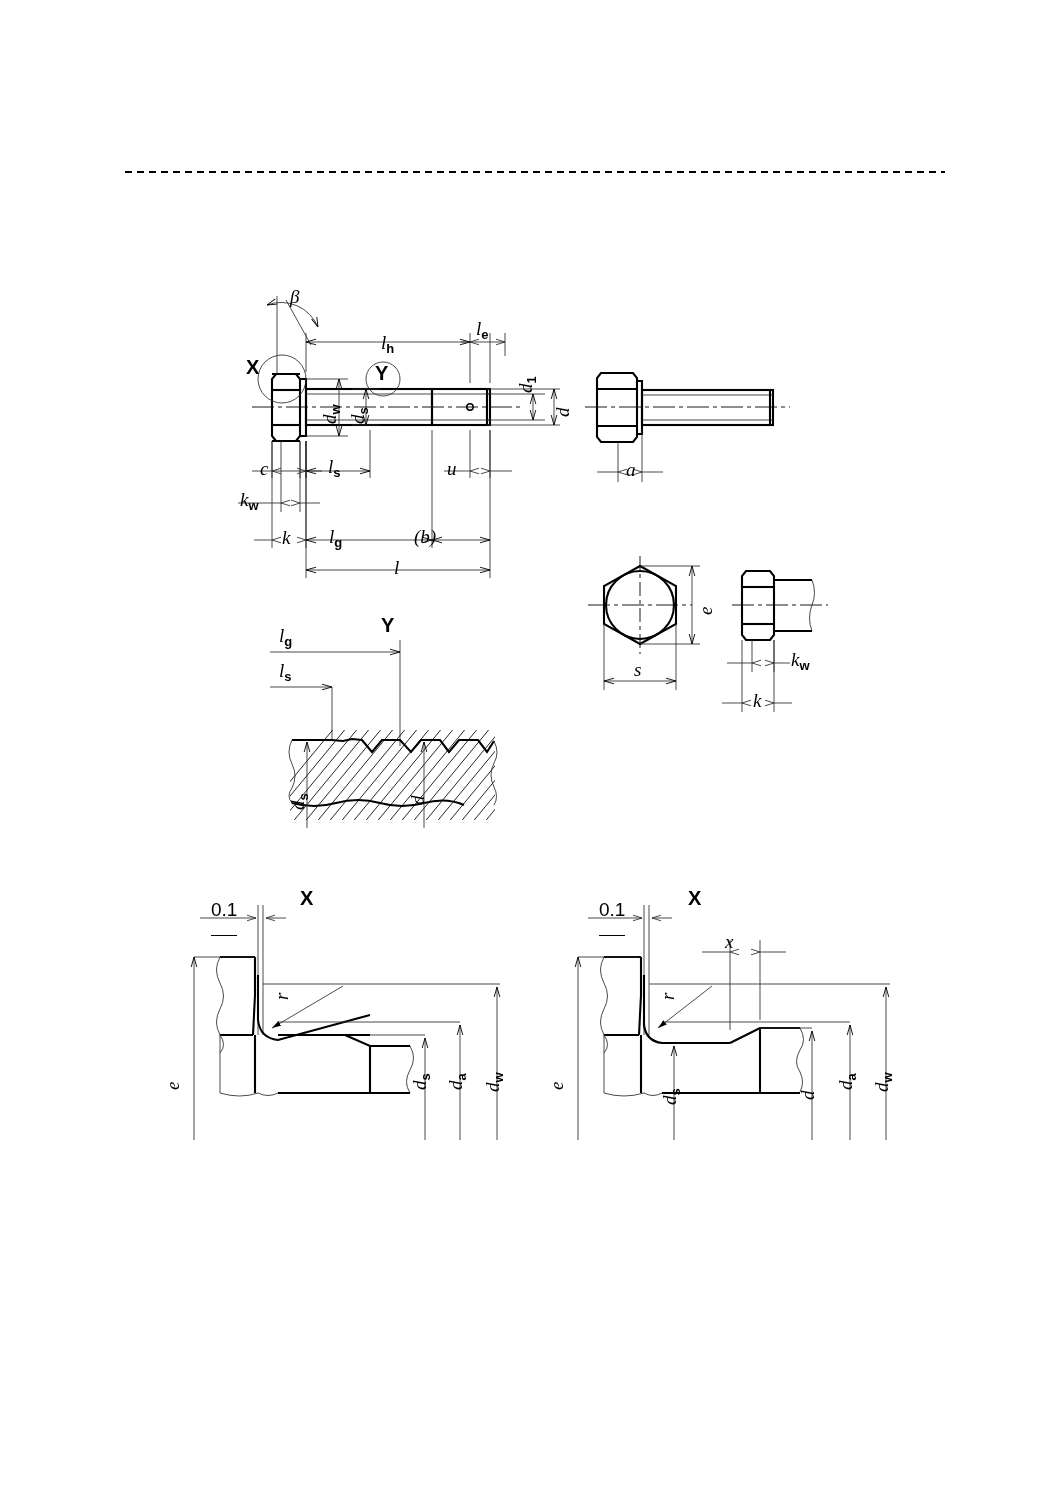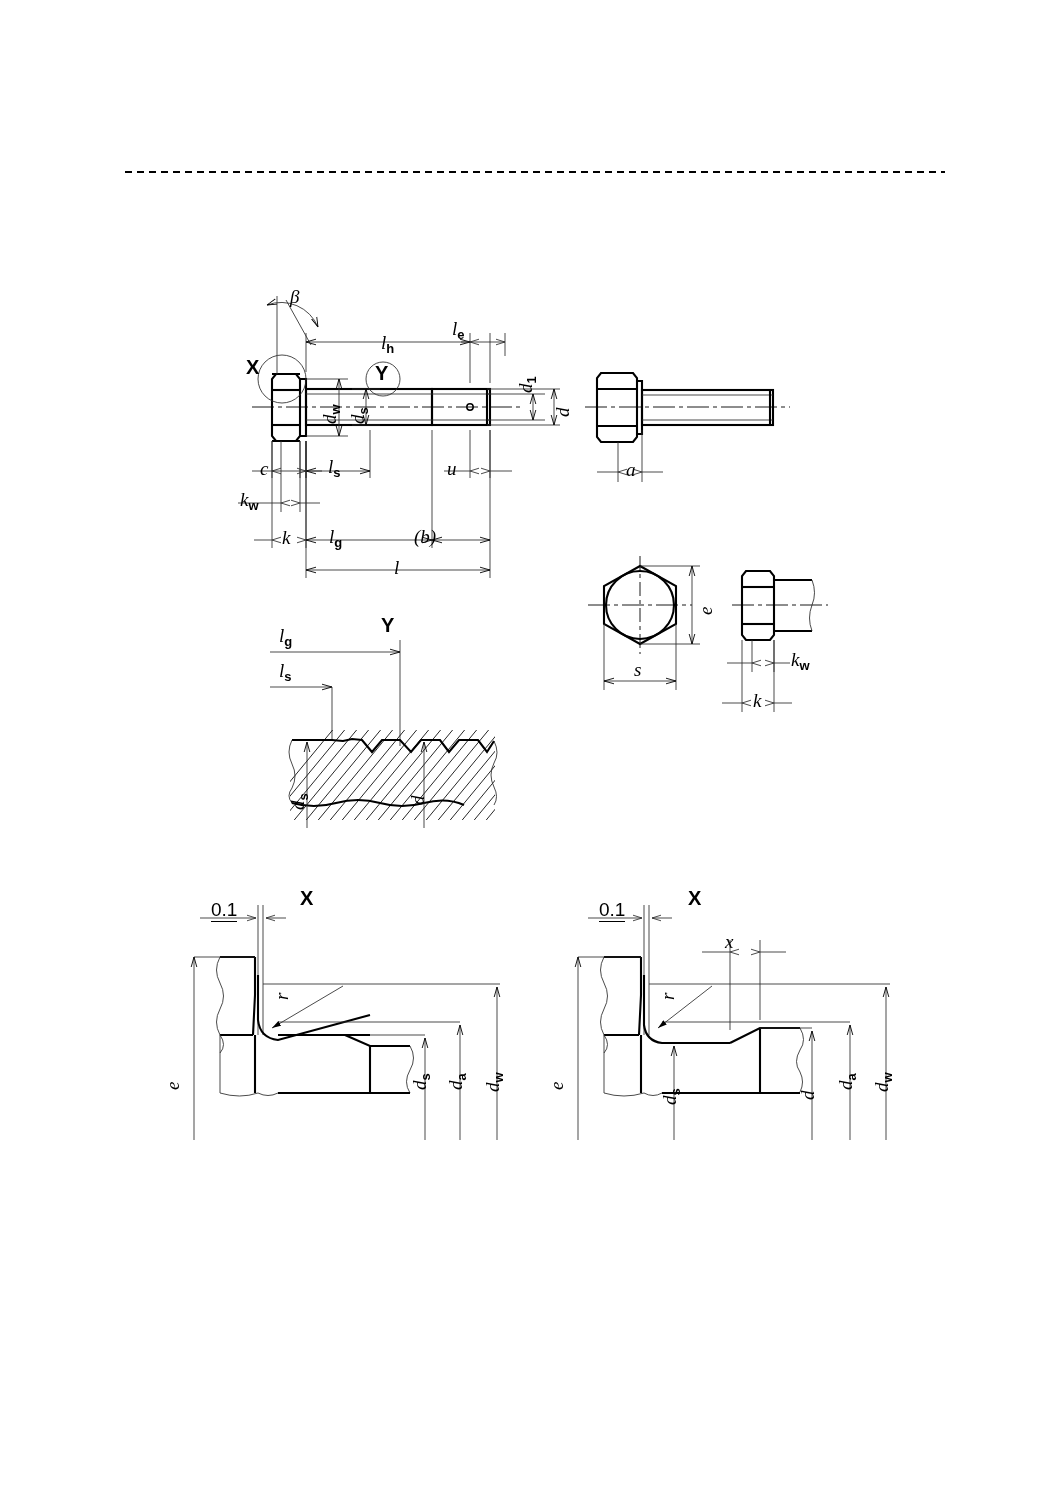--- a/index.html
+++ b/index.html
@@ -64,21 +64,21 @@
   .lbl .sub {
     font-size: 13px;
     font-style: normal;
     font-family: "Liberation Sans", sans-serif;
     font-weight: bold;
     vertical-align: baseline;
     position: relative;
     top: 4px;
     left: 0px;
   }
-  .underlined { border-bottom: 1.6px solid #000; padding-bottom: 2px; }
+  .underlined { border-bottom: 1.6px solid #000; padding-bottom: 16px; }
 </style>
 </head>
 <body>
 
 <div id="sheet">
 
   <svg class="drawing" viewBox="0 0 1058 1497" xmlns="http://www.w3.org/2000/svg">
     <defs>
       <marker id="arrL" markerWidth="11" markerHeight="8" refX="10" refY="4" orient="auto" markerUnits="userSpaceOnUse">
         <path d="M10,4 L0,1.2 M10,4 L0,6.8" stroke="#000" stroke-width="0.9" fill="none"></path>
@@ -523,21 +523,21 @@
   <div class="lbl" style="left:290px; top:287px;">β</div>
 
   <div class="lbl bold" style="left:246px; top:357px;">X</div>
 
   <div class="lbl bold" style="left:375px; top:363px;">Y</div>
 
   <div class="lbl" style="left:381px; top:333px;">
     <span>l</span><span class="sub">h</span>
   </div>
 
-  <div class="lbl" style="left:452px; top:319px;">
+  <div class="lbl" style="left:476px; top:319px;">
     <span>l</span><span class="sub">e</span>
   </div>
 
   <div class="lbl up" style="left:320px; top:424px;">
     <span>d</span><span class="sub">w</span>
   </div>
 
   <div class="lbl up" style="left:348px; top:424px;">
     <span>d</span><span class="sub">s</span>
   </div>

